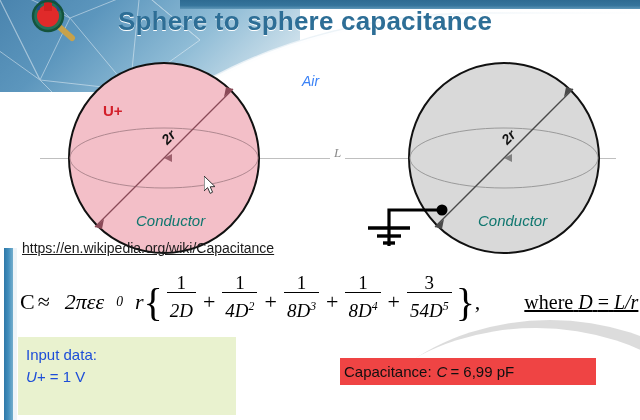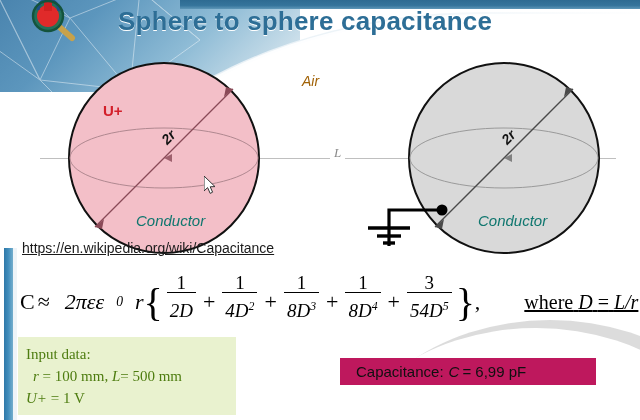--- a/index.html
+++ b/index.html
@@ -107,21 +107,21 @@
   }
   .conductor{
     position:absolute;font-style:italic;font-size:15px;color:#0f766e;
     font-family:"Liberation Sans", sans-serif;
   }
   .conductor.left{left:136px;top:172px;}
   .conductor.right{left:478px;top:172px;}
 
   .air{
     position:absolute;left:302px;top:33px;
-    font-style:italic;font-size:14px;color:#a16207;
+    font-style:italic;font-size:14px;color:#3b82f6;
     font-family:"Liberation Sans", sans-serif;
   }
   .llabel{
     position:absolute;left:330px;top:105px;
     font-style:italic;font-size:13px;color:#8a8a8a;
     font-family:"Liberation Serif", serif;
     background:#ffffff;padding:0 4px;
   }
   .rlabel{
     position:absolute;font-style:italic;font-size:14px;color:#111111;
@@ -158,33 +158,33 @@
   .frac .den i{font-style:italic;}
   sup{font-size:.62em;vertical-align:super;}
   sub{font-size:.62em;vertical-align:sub;}
   .op{margin:0 3px;}
   .where{margin-left:44px;font-size:20px;text-decoration:underline;}
 
   
   .inputbox{
     position:absolute;left:18px;top:337px;width:218px;height:78px;
     background:#e9f2cf;
-    font-size:15px;color:#4d7c0f;
-    font-family:Liberation Serif, serif;
+    font-size:15px;color:#1d4ed8;
+    font-family:Liberation Sans, sans-serif;
     padding:7px 16px 0 8px;box-sizing:border-box;line-height:1.45;
   }
   .inputbox .ln2{padding-left:7px;}
   .inputbox i{font-style:italic;}
 
   .resultbox{
     position:absolute;left:340px;top:358px;width:256px;height:27px;
-    background:#be185d;
+    background:#ef4444;
     font-size:15px;color:#101010;
     font-family:"Liberation Sans", sans-serif;
-    display:flex;align-items:center;padding-left:16px;box-sizing:border-box;
+    display:flex;align-items:center;padding-left:4px;box-sizing:border-box;
   }
   .resultbox i{font-style:italic;padding:0 3px 0 5px;}
 </style>
 </head>
 <body>
 
 <div id="slide">
 
   <div class="swoosh"></div>
   <div class="swoosh-in"></div>
@@ -308,21 +308,20 @@
     <span class="where">
       <span>where</span>
       <i>D</i>
       <span>=</span>
       <i>L/r</i>
     </span>
   </div>
 
   <div class="inputbox">
     <div>Input data:</div>
-    <div class="ln2"><i>r</i><span> = 100 mm,</span> <i>L</i><span>= 500 mm</span></div>
     <div><i>U+</i><span> = 1 V</span></div>
   </div>
 
   <div class="resultbox">
     <span>Capacitance:</span>
     <i>C</i>
     <span>= 6,99 pF</span>
   </div>
 
 </div>

